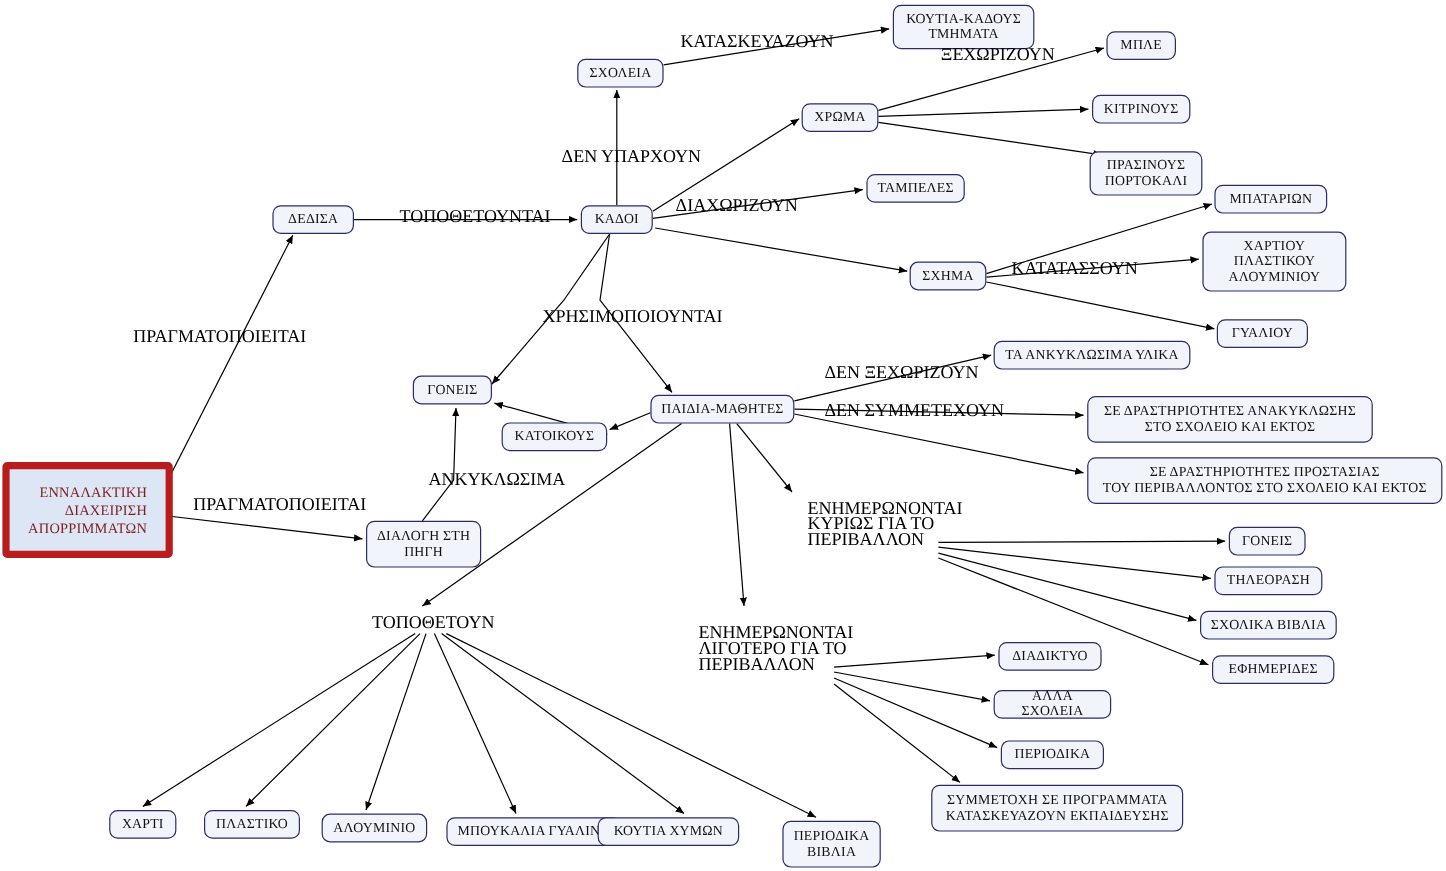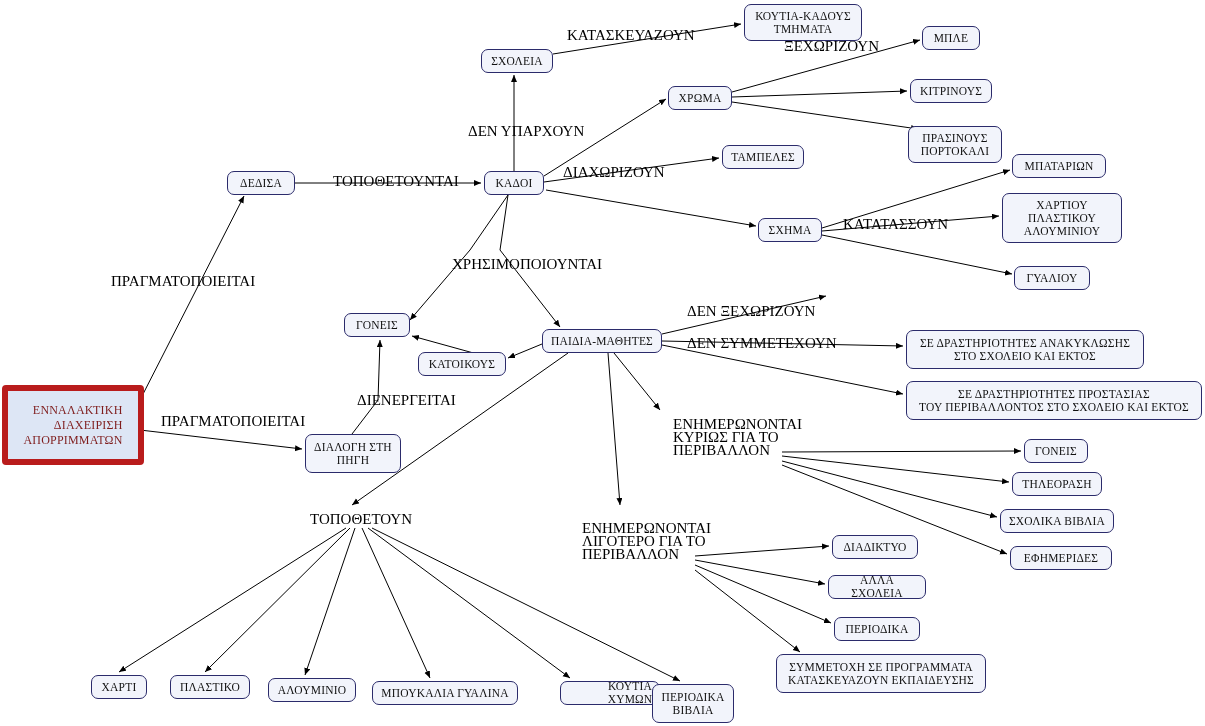--- a/index.html
+++ b/index.html
@@ -126,53 +126,54 @@
     <div class="node" style="left: 722px; top: 145px; width: 82px; height: 24px; white-space: pre-line;">ΤΑΜΠΕΛΕΣ</div>
     <div class="node" style="left: 758px; top: 218px; width: 64px; height: 24px; white-space: pre-line;">ΣΧΗΜΑ</div>
     <div class="node" style="left: 1012px; top: 154px; width: 94px; height: 24px; white-space: pre-line;">ΜΠΑΤΑΡΙΩΝ</div>
     <div class="node" style="left: 1002px; top: 193px; width: 120px; height: 50px; white-space: pre-line;">ΧΑΡΤΙΟΥ
 ΠΛΑΣΤΙΚΟΥ
 ΑΛΟΥΜΙΝΙΟΥ</div>
     <div class="node" style="left: 1014px; top: 266px; width: 76px; height: 24px; white-space: pre-line;">ΓΥΑΛΙΟΥ</div>
     <div class="node" style="left: 344px; top: 313px; width: 66px; height: 24px; white-space: pre-line;">ΓΟΝΕΙΣ</div>
     <div class="node" style="left: 418px; top: 352px; width: 88px; height: 24px; white-space: pre-line;">ΚΑΤΟΙΚΟΥΣ</div>
     <div class="node" style="left: 542px; top: 329px; width: 120px; height: 24px; white-space: pre-line;">ΠΑΙΔΙΑ-ΜΑΘΗΤΕΣ</div>
+    <div class="node" style="left: 828px; top: 284px; width: 164px; height: 24px; white-space: pre-line;">ΤΑ ΑΝΚΥΚΛΩΣΙΜΑ ΥΛΙΚΑ</div>
     <div class="node" style="left: 906px; top: 381px; width: 296px; height: 39px; white-space: pre-line;">ΣΕ ΔΡΑΣΤΗΡΙΟΤΗΤΕΣ ΠΡΟΣΤΑΣΙΑΣ
 ΤΟΥ ΠΕΡΙΒΑΛΛΟΝΤΟΣ ΣΤΟ ΣΧΟΛΕΙΟ ΚΑΙ ΕΚΤΟΣ</div>
     <div class="node" style="left: 906px; top: 330px; width: 238px; height: 39px; white-space: pre-line;">ΣΕ ΔΡΑΣΤΗΡΙΟΤΗΤΕΣ ΑΝΑΚΥΚΛΩΣΗΣ
 ΣΤΟ ΣΧΟΛΕΙΟ ΚΑΙ ΕΚΤΟΣ</div>
     <div class="node" style="left: 305px; top: 434px; width: 96px; height: 39px; white-space: pre-line;">ΔΙΑΛΟΓΗ ΣΤΗ
 ΠΗΓΗ</div>
     <div class="node" style="left: 1024px; top: 439px; width: 64px; height: 24px; white-space: pre-line;">ΓΟΝΕΙΣ</div>
     <div class="node" style="left: 1012px; top: 472px; width: 90px; height: 24px; white-space: pre-line;">ΤΗΛΕΟΡΑΣΗ</div>
     <div class="node" style="left: 1000px; top: 509px; width: 114px; height: 24px; white-space: pre-line;">ΣΧΟΛΙΚΑ ΒΙΒΛΙΑ</div>
     <div class="node" style="left: 1010px; top: 546px; width: 102px; height: 24px; white-space: pre-line;">ΕΦΗΜΕΡΙΔΕΣ</div>
     <div class="node" style="left: 832px; top: 535px; width: 86px; height: 24px; white-space: pre-line;">ΔΙΑΔΙΚΤΥΟ</div>
     <div class="node" style="left: 828px; top: 575px; width: 98px; height: 24px; white-space: pre-line;">ΑΛΛΑ ΣΧΟΛΕΙΑ</div>
     <div class="node" style="left: 834px; top: 617px; width: 86px; height: 24px; white-space: pre-line;">ΠΕΡΙΟΔΙΚΑ</div>
     <div class="node" style="left: 776px; top: 654px; width: 210px; height: 39px; white-space: pre-line;">ΣΥΜΜΕΤΟΧΗ ΣΕ ΠΡΟΓΡΑΜΜΑΤΑ
 ΚΑΤΑΣΚΕΥΑΖΟΥΝ ΕΚΠΑΙΔΕΥΣΗΣ</div>
     <div class="node" style="left: 91px; top: 675px; width: 56px; height: 24px; white-space: pre-line;">ΧΑΡΤΙ</div>
     <div class="node" style="left: 170px; top: 675px; width: 80px; height: 24px; white-space: pre-line;">ΠΛΑΣΤΙΚΟ</div>
     <div class="node" style="left: 268px; top: 678px; width: 88px; height: 24px; white-space: pre-line;">ΑΛΟΥΜΙΝΙΟ</div>
     <div class="node" style="left: 372px; top: 681px; width: 146px; height: 24px; white-space: pre-line;">ΜΠΟΥΚΑΛΙΑ ΓΥΑΛΙΝΑ</div>
-    <div class="node" style="left: 560px; top: 681px; width: 100px; height: 24px; white-space: pre-line; padding-left: 44px;">ΚΟΥΤΙΑ ΧΥΜΩΝ</div>
+    <div class="node" style="left: 498px; top: 681px; width: 118px; height: 24px; white-space: pre-line;">ΚΟΥΤΙΑ ΧΥΜΩΝ</div>
     <div class="node" style="left: 652px; top: 684px; width: 82px; height: 39px; white-space: pre-line;">ΠΕΡΙΟΔΙΚΑ
 ΒΙΒΛΙΑ</div>
     <div class="label" style="left: 567px; top: 29px;">ΚΑΤΑΣΚΕΥΑΖΟΥΝ</div>
     <div class="label" style="left: 784px; top: 40px;">ΞΕΧΩΡΙΖΟΥΝ</div>
     <div class="label" style="left: 468px; top: 125px;">ΔΕΝ ΥΠΑΡΧΟΥΝ</div>
     <div class="label" style="left: 333px; top: 175px;">ΤΟΠΟΘΕΤΟΥΝΤΑΙ</div>
     <div class="label" style="left: 563px; top: 166px;">ΔΙΑΧΩΡΙΖΟΥΝ</div>
     <div class="label" style="left: 843px; top: 218px;">ΚΑΤΑΤΑΣΣΟΥΝ</div>
     <div class="label" style="left: 452px; top: 258px;">ΧΡΗΣΙΜΟΠΟΙΟΥΝΤΑΙ</div>
     <div class="label" style="left: 111px; top: 275px;">ΠΡΑΓΜΑΤΟΠΟΙΕΙΤΑΙ</div>
     <div class="label" style="left: 687px; top: 305px;">ΔΕΝ ΞΕΧΩΡΙΖΟΥΝ</div>
     <div class="label" style="left: 687px; top: 337px;">ΔΕΝ ΣΥΜΜΕΤΕΧΟΥΝ</div>
-    <div class="label" style="left: 357px; top: 394px;">ΔΙΕΝΕΡΓΕΙΤΑΙ</div>
+    <div class="label" style="left: 357px; top: 394px;">ΑΝΚΥΚΛΩΣΙΜΑ</div>
     <div class="label" style="left: 161px; top: 415px;">ΠΡΑΓΜΑΤΟΠΟΙΕΙΤΑΙ</div>
     <div class="label" style="left: 673px; top: 418px;">ΕΝΗΜΕΡΩΝΟΝΤΑΙ
 ΚΥΡΙΩΣ ΓΙΑ ΤΟ
 ΠΕΡΙΒΑΛΛΟΝ</div>
     <div class="label" style="left: 310px; top: 513px;">ΤΟΠΟΘΕΤΟΥΝ</div>
     <div class="label" style="left: 582px; top: 522px;">ΕΝΗΜΕΡΩΝΟΝΤΑΙ
 ΛΙΓΟΤΕΡΟ ΓΙΑ ΤΟ
 ΠΕΡΙΒΑΛΛΟΝ</div>
   </div>
 

